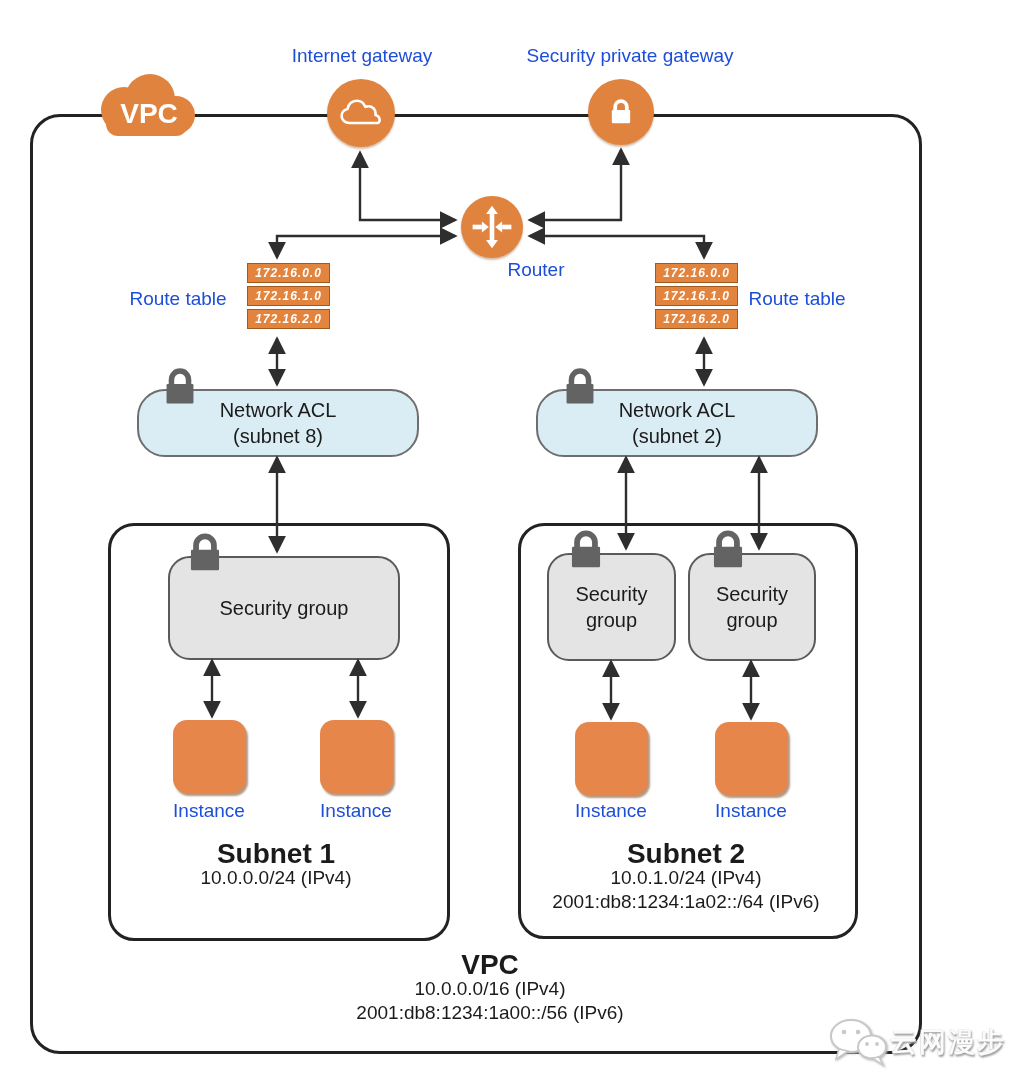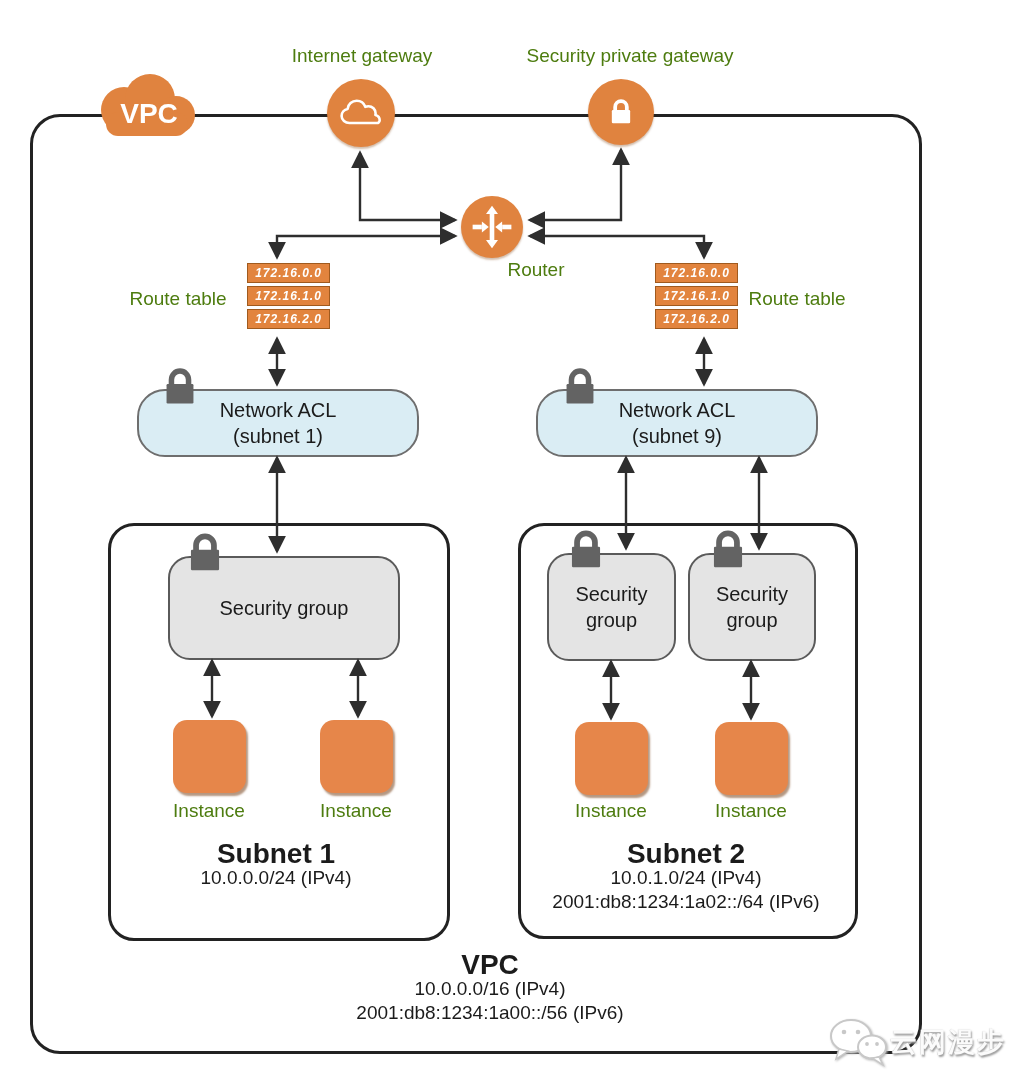--- a/index.html
+++ b/index.html
@@ -1,20 +1,20 @@
 <!DOCTYPE html>
 <html><head>
 <meta charset="utf-8">
 <style>
   html,body{margin:0;padding:0;background:#ffffff;}
   body{font-family:"Liberation Sans", sans-serif;color:#1b1b1b;}
   #canvas{position:relative;width:1012px;height:1082px;background:#ffffff;overflow:hidden;}
   .abs{position:absolute;}
   .ctext{position:absolute;transform:translateX(-50%);white-space:nowrap;text-align:center;}
-  .nodelabel{font-size:19px;color:#4d7c0f;}
+  .nodelabel{font-size:19px;color:#1d4ed8;}
 
   
   .vpc-box{left:30px;top:114px;width:886px;height:934px;border:3px solid #222222;border-radius:30px;z-index:1;}
 
   
   .subnet-box{border:3px solid #222222;border-radius:26px;z-index:2;background:transparent;}
   .subnet1-box{left:108px;top:523px;width:336px;height:412px;}
   .subnet2-box{left:518px;top:523px;width:334px;height:410px;}
 
   
@@ -141,30 +141,30 @@
     <div class="rt-row">172.16.2.0</div>
   </div>
   <div class="ctext nodelabel" style="left:797px;top:288px;z-index:3;">Route table</div>
 
   <svg class="abs lock" style="left:158px;top:366px;" width="44" height="42" viewBox="0 0 36 34">
     <path d="M11 15 V 11 a7 7 0 0 1 14 0 V 15" fill="none" stroke="#636363" stroke-width="4.5"></path>
     <rect x="7" y="14.5" width="22" height="16" rx="1" fill="#636363"></rect>
   </svg>
   <div class="abs acl" style="left:137px;top:389px;">
     <div>Network ACL</div>
-    <div>(subnet 1)</div>
+    <div>(subnet 8)</div>
   </div>
 
   <svg class="abs lock" style="left:558px;top:366px;" width="44" height="42" viewBox="0 0 36 34">
     <path d="M11 15 V 11 a7 7 0 0 1 14 0 V 15" fill="none" stroke="#636363" stroke-width="4.5"></path>
     <rect x="7" y="14.5" width="22" height="16" rx="1" fill="#636363"></rect>
   </svg>
   <div class="abs acl" style="left:536px;top:389px;">
     <div>Network ACL</div>
-    <div>(subnet 9)</div>
+    <div>(subnet 2)</div>
   </div>
 
   <svg class="abs lock" style="left:182px;top:531px;" width="46" height="44" viewBox="0 0 36 34">
     <path d="M11 15 V 11 a7 7 0 0 1 14 0 V 15" fill="none" stroke="#636363" stroke-width="4.5"></path>
     <rect x="7" y="14.5" width="22" height="16" rx="1" fill="#636363"></rect>
   </svg>
   <div class="abs sg" style="left:168px;top:556px;width:228px;height:100px;">
     <span>Security group</span>
   </div>
 

